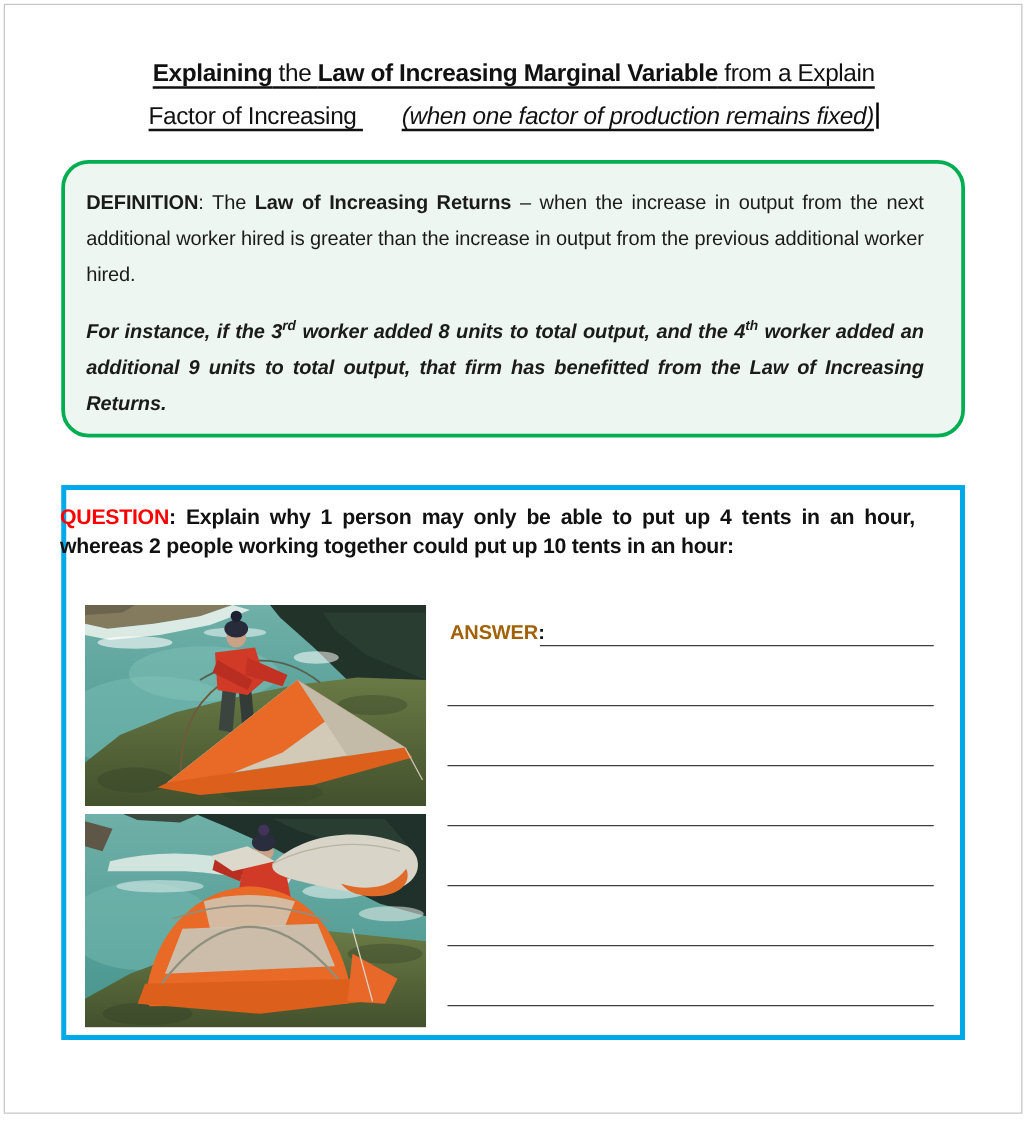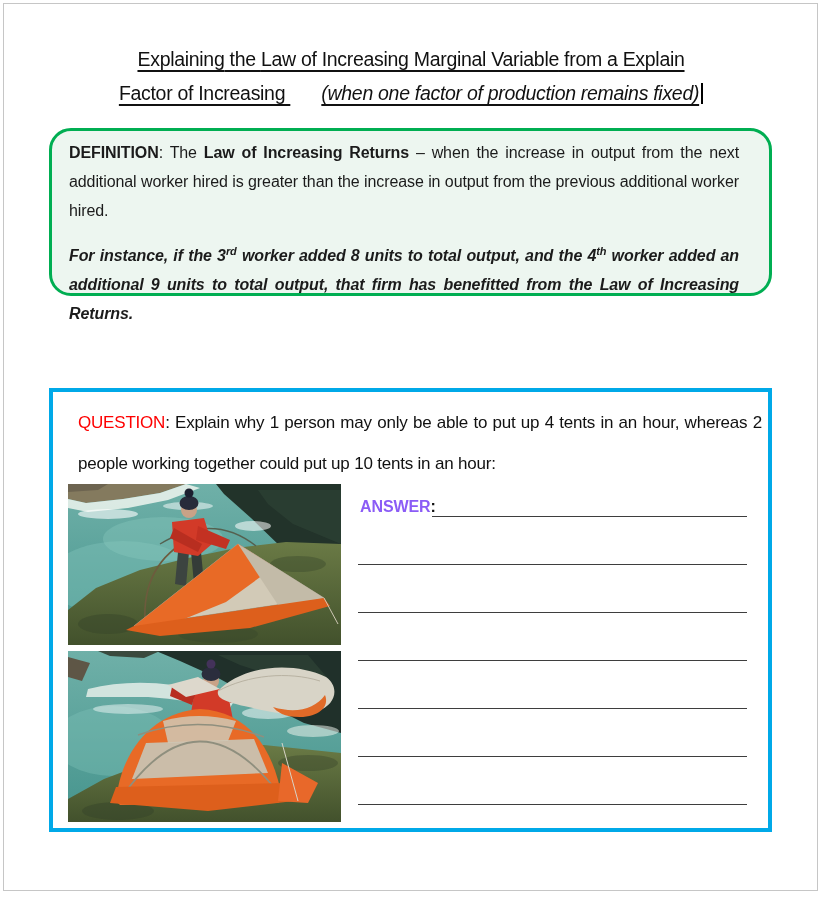--- a/index.html
+++ b/index.html
@@ -11,55 +11,55 @@
     position:absolute;left:3px;top:3px;width:813px;height:886px;
     border:1px solid #c6c6c6;background:#ffffff;
   }
   
   .title{
     position:absolute;left:40px;top:42px;width:742px;
     text-align:center;font-size:19.5px;line-height:34px;
     letter-spacing:-0.3px;color:#111;
   }
   .t-line{text-decoration:underline;text-decoration-thickness:1.5px;text-underline-offset:4px;}
-  .title b{font-weight:400;}
+  .title b{font-weight:700;}
   .title i{font-style:italic;margin-left:31px;}
   .caret{display:inline-block;width:2px;height:21px;background:#000;vertical-align:-4px;margin-left:2px;}
   
   .def-box{
-    position:absolute;left:49px;top:128px;width:723px;height:168px;
+    position:absolute;left:49px;top:128px;width:723px;height:222px;
     box-sizing:border-box;border:3px solid #00ae52;border-radius:22px;
-    background:#edf6f0;padding:7px 30px 0 17px;
+    background:#edf6f0;padding:17px 30px 0 17px;
     font-size:16px;line-height:29px;text-align:justify;letter-spacing:-0.1px;
   }
   .def-p1{margin:0 0 16px 0;}
   .def-p2{margin:0;font-style:italic;font-weight:bold;}
   .def-p2 sup{font-size:11px;line-height:0;}
   
   .q-box{
     position:absolute;left:49px;top:388px;width:723px;height:444px;
     box-sizing:border-box;border:4px solid #00a9e8;background:#fff;
   }
   .q-text{
-    position:absolute;left:78px;top:402px;width:684px;
-    font-size:17px;font-weight:400;line-height:41px;
+    position:absolute;left:48px;top:402px;width:684px;
+    font-size:17px;font-weight:700;line-height:23px;
     text-align:justify;letter-spacing:-0.2px;color:#111;
   }
   .q-label{color:#fe0000;}
   
   .photo{position:absolute;left:68px;overflow:hidden;}
   .photo1{top:484px;width:273px;height:161px;}
   .photo2{top:651px;width:273px;height:171px;}
   .photo svg{display:block;width:100%;height:100%;}
   
   .answer-label{
     position:absolute;left:360px;top:498px;
     font-size:16px;font-weight:700;letter-spacing:-0.1px;
   }
-  .answer-label .grn{color:#8b5cf6;}
+  .answer-label .grn{color:#a16207;}
   .answer-label .blk{color:#111;}
   .ans-line{position:absolute;height:0;border-bottom:1.6px solid #3e3e3e;}
   .ln0{left:432px;top:516px;width:315px;}
   .ln1{left:358px;top:564px;width:389px;}
   .ln2{left:358px;top:612px;width:389px;}
   .ln3{left:358px;top:660px;width:389px;}
   .ln4{left:358px;top:708px;width:389px;}
   .ln5{left:358px;top:756px;width:389px;}
   .ln6{left:358px;top:804px;width:389px;}
 </style>

